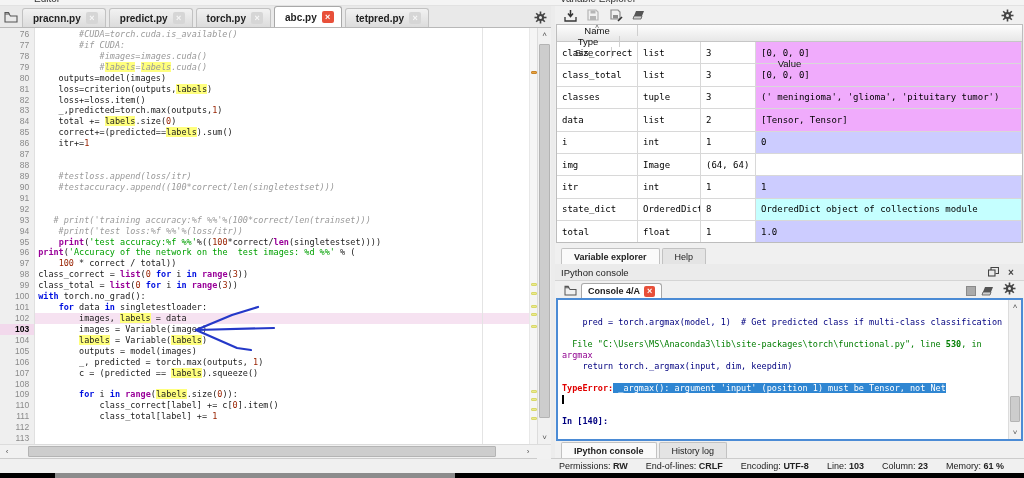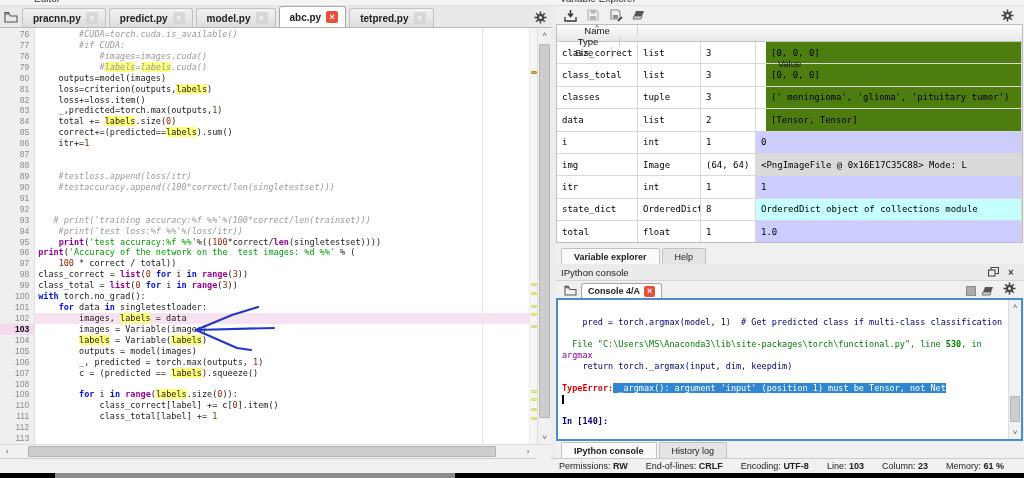--- a/index.html
+++ b/index.html
@@ -66,21 +66,21 @@
   .ticon { width:14px; height:14px; display:flex; align-items:center; justify-content:center; }
   #ve-table { height:219px; background:#fff; border:1px solid #bdbdbd; margin:0 1px; overflow:hidden;
               font-family:"DejaVu Sans Mono", monospace; font-size:9px; }
   #ve-header { display:flex; height:17px; background:linear-gradient(#fdfdfd,#e7e7e7); border-bottom:1px solid #c6c6c6;
                font-family:"Liberation Sans", sans-serif; font-weight:normal; font-size:9.5px; color:#111;flex-direction:column; }
   .hcell { display:flex; align-items:center; justify-content:center; border-right:1px solid #cfcfcf; position:relative; }
   .sortcaret { position:absolute; top:-2px; left:50%; transform:translateX(-50%); font-size:7px; color:#555; }
   .col-name { width:81px; } .col-type { width:63px; } .col-size { width:55px; } .col-value { flex:1; }
   .vrow { display:flex; height:22.4px; border-bottom:1px solid #d8d8d8; }
   .vcell { display:flex; align-items:center; padding-left:5px; border-right:1px solid #d8d8d8; overflow:hidden; white-space:nowrap; }
-  .v-yellow { background:#4d7c0f;margin-left:10px; } .v-purple { background:#ccccff; } .v-cyan { background:#c5ffff; } .v-gray { background:#dadada; }
+  .v-yellow { background:#f0abfc; } .v-purple { background:#ccccff; } .v-cyan { background:#c5ffff; } .v-gray { background:#dadada; }
   #ve-gap { height:4px; }
   .mini-tabs { height:17px; display:flex; align-items:flex-end; padding-left:6px; background:#f0f0f0; }
   .mtab { height:16px; padding:0 12px; display:flex; align-items:center; font-size:9px; color:#222;
           border:1px solid #c2c2c2; border-bottom:none; background:#e4e4e4; margin-right:2px; border-radius:2px 2px 0 0; }
   .mtab.active { background:#fafafa; font-weight:bold; }
 
   
   #console-panel { height:194px; display:flex; flex-direction:column; background:#f0f0f0; }
   #console-header { height:17px; display:flex; align-items:center; padding:0 6px; background:#ebebeb; border-bottom:1px solid #d5d5d5; }
   #console-title { font-size:9.5px; color:#222; }
@@ -129,21 +129,21 @@
       <div id="editor-tabs" style="display:flex; align-items:flex-end;">
           <div class="tab">
             <span>pracnn.py</span>
             <span class="tclose">×</span>
           </div>
           <div class="tab">
             <span>predict.py</span>
             <span class="tclose">×</span>
           </div>
           <div class="tab">
-            <span>model.py</span>
+            <span>torch.py</span>
             <span class="tclose">×</span>
           </div>
           <div class="tab active">
             <span>abc.py</span>
             <span class="tclose">×</span>
           </div>
           <div class="tab">
             <span>tetpred.py</span>
             <span class="tclose">×</span>
           </div>
@@ -370,21 +370,20 @@
             <div class="vrow">
               <div class="vcell col-name">i</div>
               <div class="vcell col-type">int</div>
               <div class="vcell col-size">1</div>
               <div class="vcell col-value v-purple">0</div>
             </div>
             <div class="vrow">
               <div class="vcell col-name">img</div>
               <div class="vcell col-type">Image</div>
               <div class="vcell col-size">(64, 64)</div>
-              <div class="vcell col-value v-gray">&lt;PngImageFile @ 0x16E17C35C88&gt;  Mode: L</div>
             </div>
             <div class="vrow">
               <div class="vcell col-name">itr</div>
               <div class="vcell col-type">int</div>
               <div class="vcell col-size">1</div>
               <div class="vcell col-value v-purple">1</div>
             </div>
             <div class="vrow">
               <div class="vcell col-name">state_dict</div>
               <div class="vcell col-type">OrderedDict</div>

